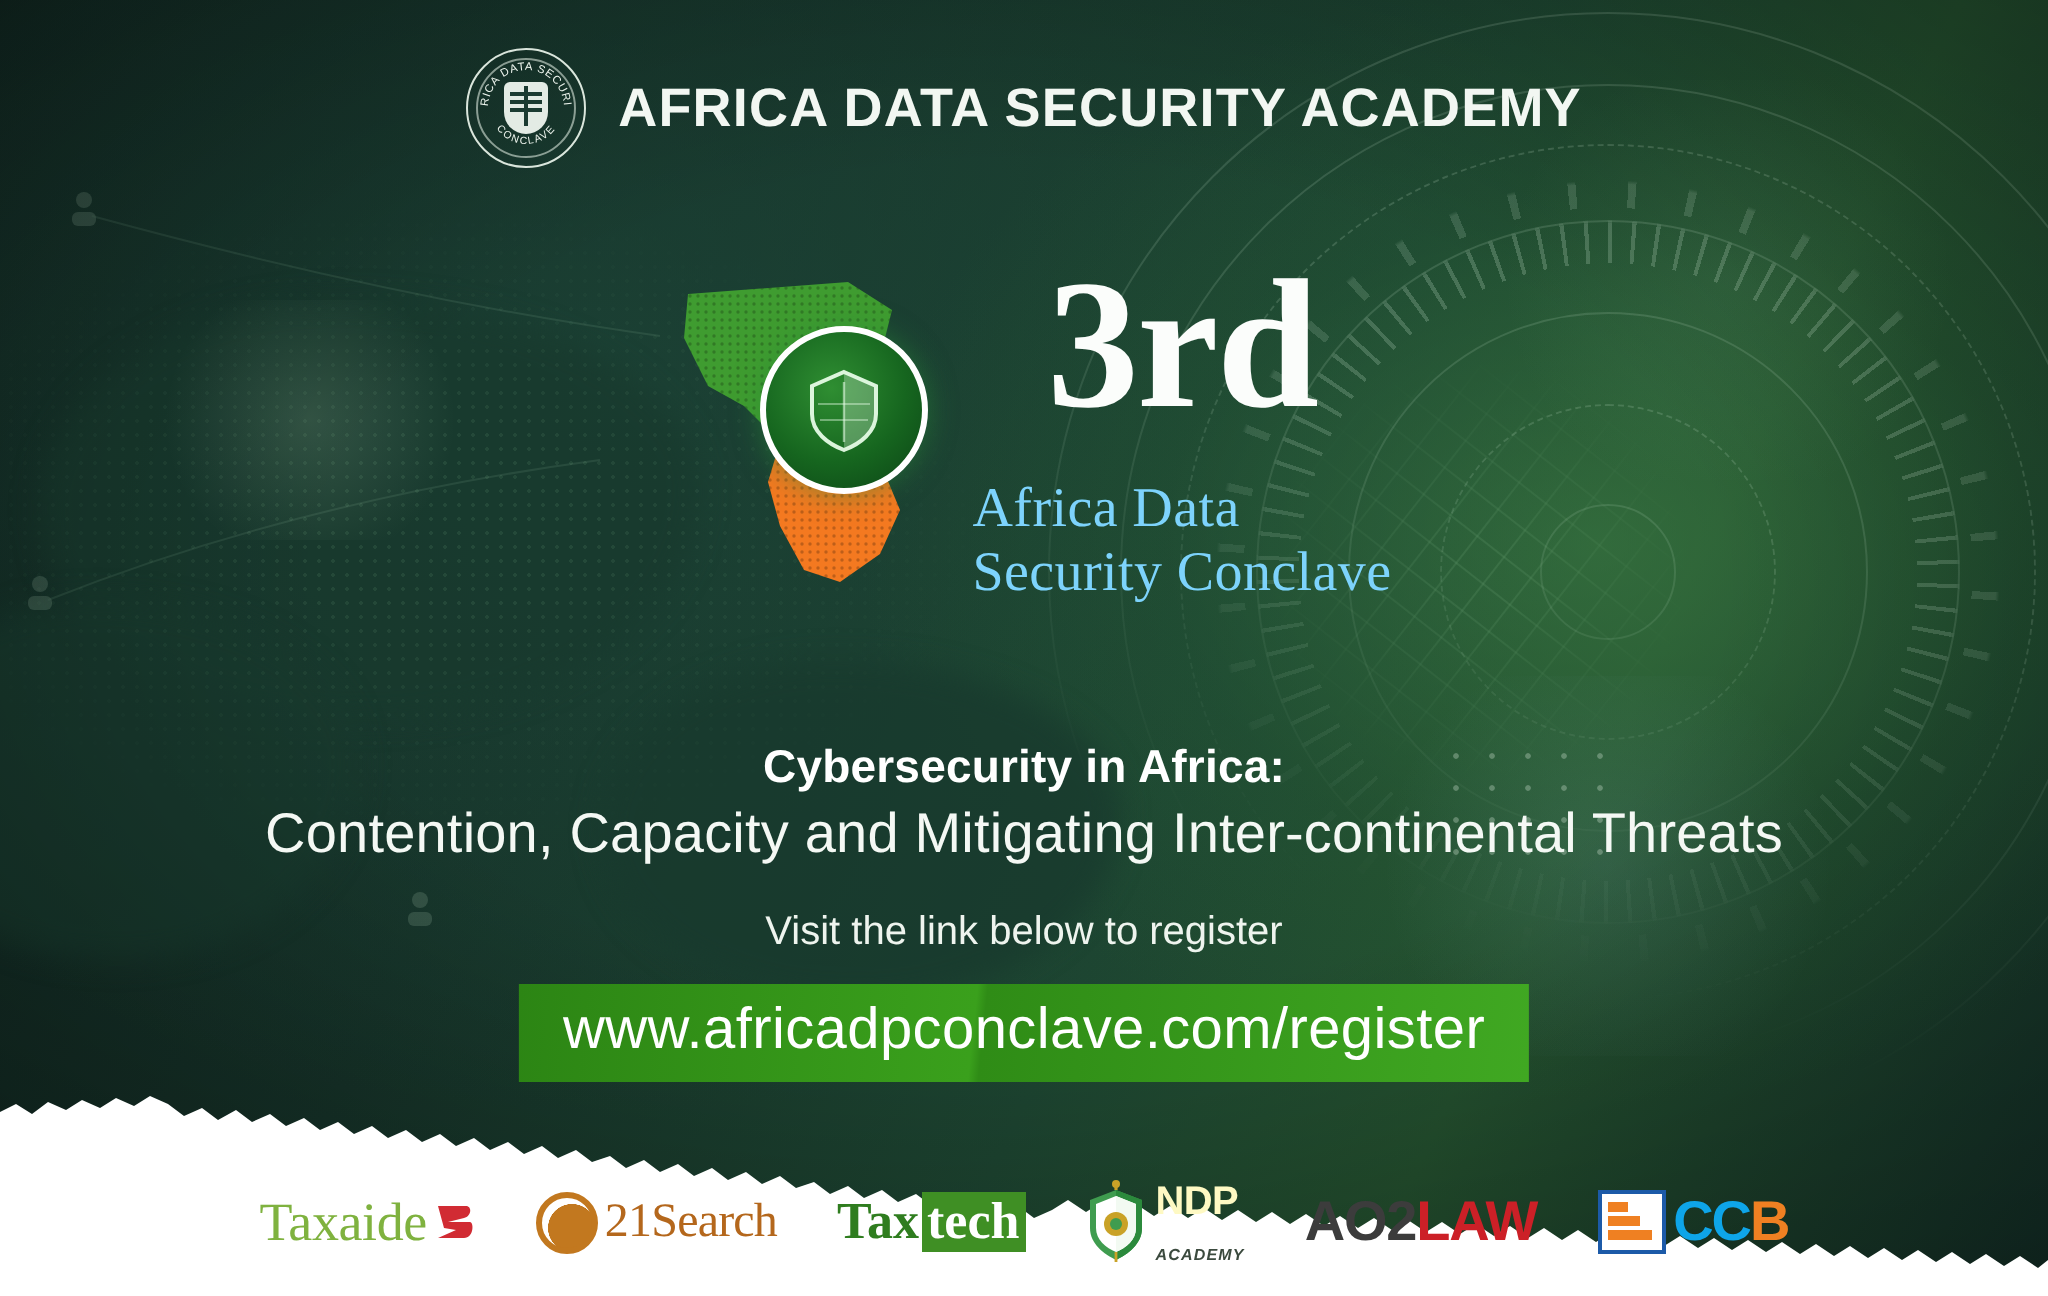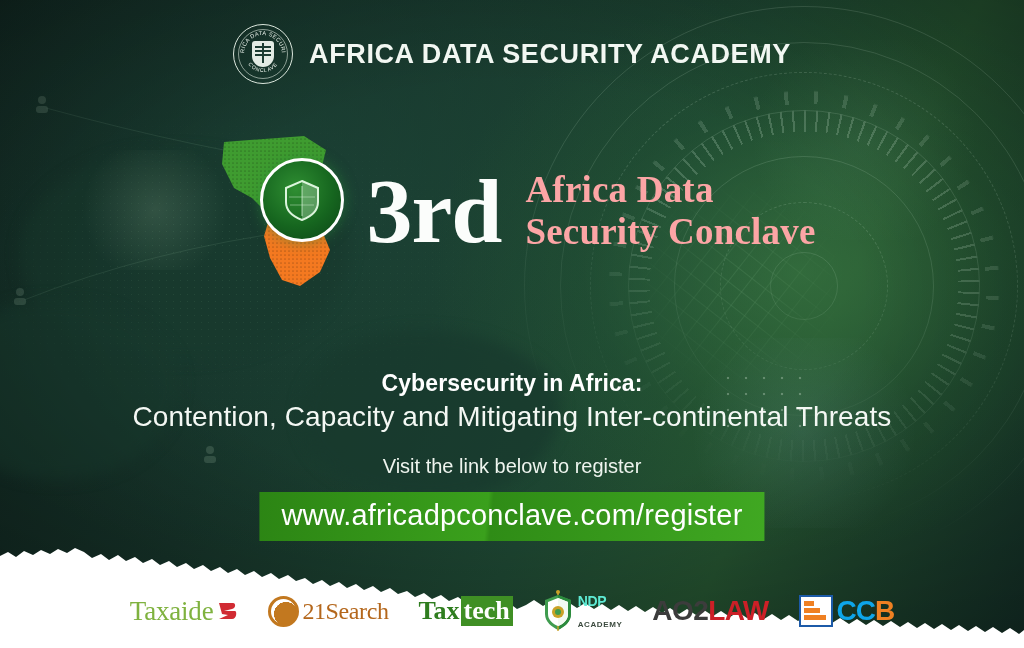--- a/index.html
+++ b/index.html
@@ -177,35 +177,35 @@
   .shield-badge {
     position: absolute;
     left: 52px; top: 28px;
     width: 78px; height: 78px;
     border-radius: 50%;
     border: 3px solid #ffffff;
     background: radial-gradient(circle at 42% 36%, #2f8e32 0%, #16661f 55%, #0c4416 100%);
     display: flex; align-items: center; justify-content: center;
     box-shadow: 0 0 14px rgba(40,140,55,0.55);
   }
-  .title-block { display: flex; align-items: center; gap: 24px; }
+  .title-block { display: flex; align-items: center; gap: 24px; flex-direction: column; }
   .ordinal {
     font-family: "Liberation Serif", serif;
     font-size: 92px;
     line-height: .92;
     font-weight: 700;
     color: #fbfdfb;
     letter-spacing: -1px;
   }
   .title-lines {
     font-family: "Liberation Serif", serif;
-    font-size: 37px;
+    font-size: 28px;
     line-height: 1.14;
-    font-weight: 700;
-    color: #fca5a5;
+    font-weight: 400;
+    color: #7dd3fc;
     letter-spacing: 0.2px;
   }
 
   
   .date-badge {
     position: absolute; top: 247px; left: 50%;
     transform: translateX(-50%);
     border: 1.6px solid rgba(240,248,240,0.92);
     padding: 8px 26px 9px 22px;
     display: flex; align-items: center; gap: 12px;
@@ -320,26 +320,26 @@
   }
   .taxtech-hl {
     background: #3f8f24;
     color: #ffffff;
     padding: 0 3px;
     margin-left: 1px;
   }
   .logo-ndp { display: flex; align-items: center; gap: 5px; }
   .ndp-words { line-height: 1; }
   .ndp-main {
-    font-size: 14px; font-weight: bold; color: #5eead4; letter-spacing: -0.3px;
+    font-size: 20px; font-weight: bold; color: #fef9c3; letter-spacing: -0.3px;
     display: block;
   }
   .ndp-sub {
     font-size: 8px; font-weight: bold; color: #3b4a3e; letter-spacing: 0.6px;
-    display: block; margin-top: 13px;
+    display: block; margin-top: 13px; font-style: italic;
   }
   .logo-ao2law {
     font-size: 28px; font-weight: bold; letter-spacing: -0.6px;
     display: flex; align-items: center;
   }
   .ao2 { color: #3c3c3c; }
   .law { color: #cc2027; }
   .logo-ccb { display: flex; align-items: center; gap: 4px; }
   .ccb-mark {
     width: 30px; height: 28px;

